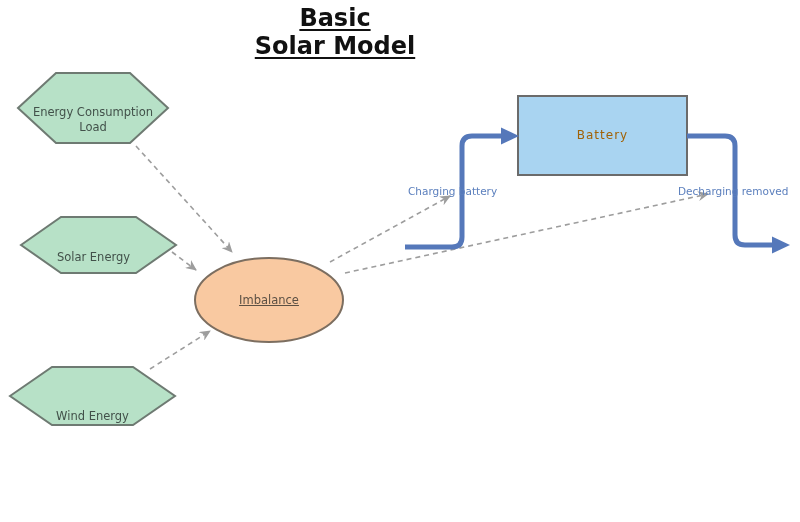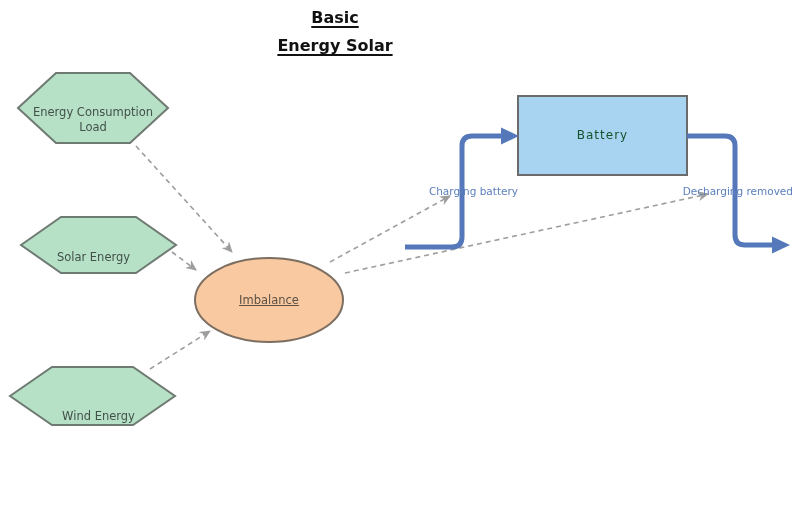--- a/index.html
+++ b/index.html
@@ -6,40 +6,40 @@
   body{
     width:800px;height:522px;position:relative;background:#ffffff;
     font-family:"DejaVu Sans",sans-serif;overflow:hidden;
   }
   .abs{position:absolute;}
   svg{position:absolute;left:0;top:0;}
 
   
   .title-block{
     left:225px;top:4px;width:220px;text-align:center;
-    font-size:16px;font-weight:600;color:#111;line-height:28px;
+    font-size:24px;font-weight:600;color:#111;line-height:28px;
   }
   .title-line{
     text-decoration:underline;text-decoration-thickness:1.5px;text-underline-offset:3px;
     display:inline-block;
   }
   .title-block div{line-height:28px;}
 
   
   .node-label{
     display:flex;align-items:center;justify-content:center;text-align:center;
     font-size:11.5px;line-height:15px;white-space:pre-line;pointer-events:none;
   }
   .lbl-green{color:#42514a;margin-top:12px;}
   .lbl-orange{color:#5c5044;}
-  .lbl-battery{color:#14532d;font-size:12px;letter-spacing:1px;}
+  .lbl-battery{color:#a16207;font-size:12px;letter-spacing:1px;}
 
   
   .flow-label{
-    font-size:10.5px;color:#5b7fbd;text-align:right;pointer-events:none;white-space:nowrap;
+    font-size:10.5px;color:#5b7fbd;text-align:left;pointer-events:none;white-space:nowrap;
   }
 
   
   .annotation{
     left:390px;top:399px;width:340px;font-size:10.5px;line-height:15px;color:#1c1c1c;
   }
   .annotation p{margin:0 0 9px 0;white-space:pre-line;}
 </style>
 </head>
 <body>
@@ -73,29 +73,29 @@
 
   <polygon points="18,108 56,73 130,73 168,108 130,143 56,143" fill="#b7e1c7" stroke="#6e7a72" stroke-width="2"></polygon>
   <polygon points="21,245 61,217 136,217 176,245 136,273 61,273" fill="#b7e1c7" stroke="#6e7a72" stroke-width="2"></polygon>
   <polygon points="10,396 52,367 133,367 175,396 133,425 52,425" fill="#b7e1c7" stroke="#6e7a72" stroke-width="2"></polygon>
 
   <ellipse cx="269" cy="300" rx="74" ry="42" fill="#f9c9a1" stroke="#7c6e60" stroke-width="2"></ellipse>
 </svg>
 
 <div class="abs title-block">
   <div><span class="title-line">Basic</span></div>
-  <div><span class="title-line">Energy Solar</span></div>
+  <div><span class="title-line">Solar Model</span></div>
 </div>
 
 <div class="abs node-label lbl-green" style="left:18px;top:73px;width:150px;height:70px;">Energy Consumption
 Load</div>
 
 <div class="abs node-label lbl-green" style="left:16px;top:217px;width:155px;height:56px;">Solar Energy</div>
 
-<div class="abs node-label lbl-green" style="left:16px;top:367px;width:165px;height:74px;">Wind Energy</div>
+<div class="abs node-label lbl-green" style="left:10px;top:367px;width:165px;height:74px;">Wind Energy</div>
 
 <div class="abs node-label lbl-orange" style="left:195px;top:258px;width:148px;height:84px;text-decoration:underline;">Imbalance</div>
 
 <div class="abs node-label lbl-battery" style="left:518px;top:96px;width:169px;height:79px;">Battery</div>
 
 <div class="abs flow-label" style="left:408px;top:185px;width:110px;">Charging battery</div>
 
 <div class="abs flow-label" style="left:678px;top:185px;width:115px;">Decharging removed</div>
 
 <div class="abs annotation">

